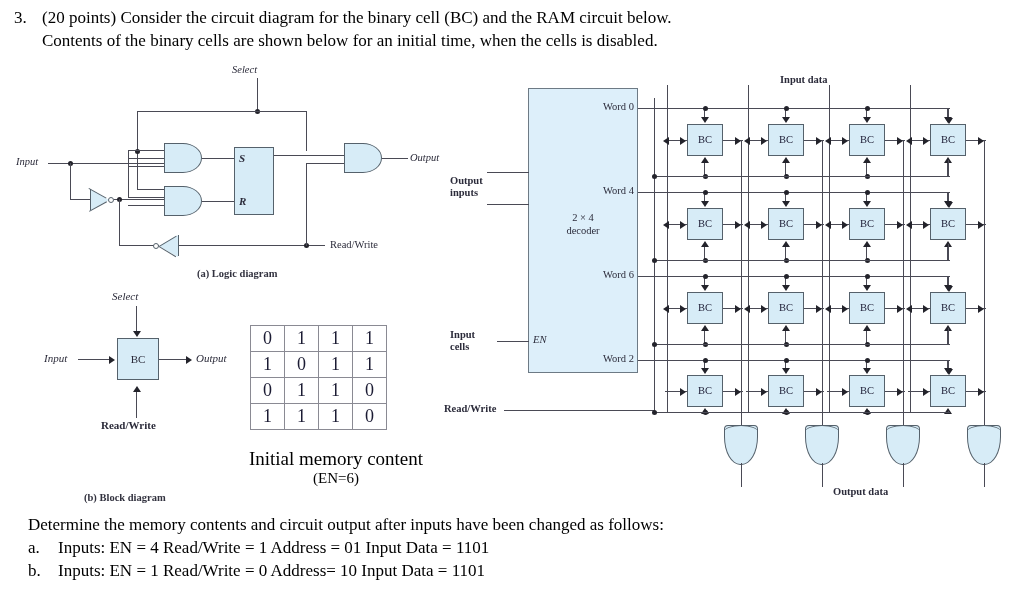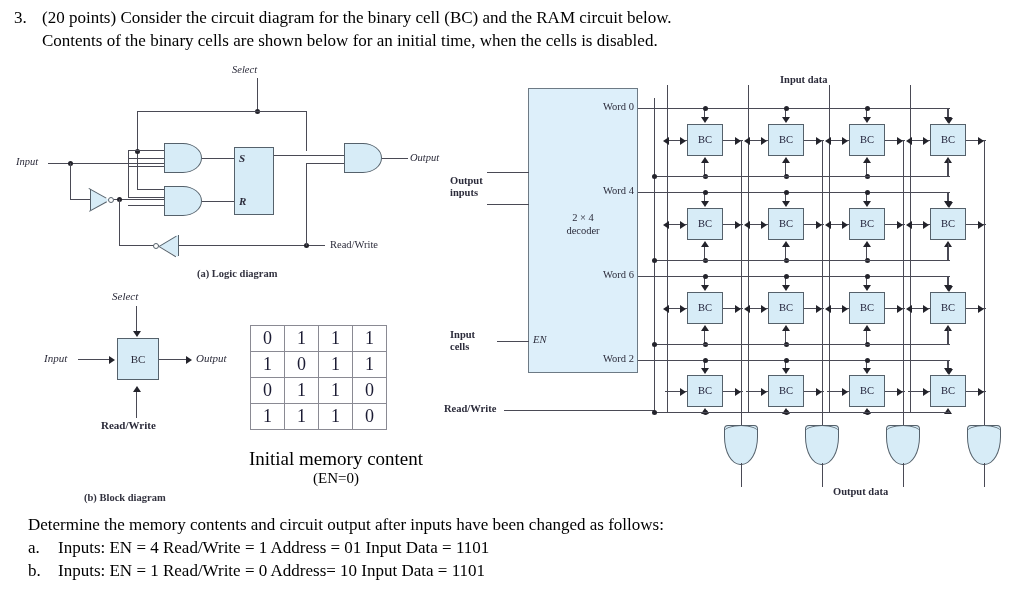--- a/index.html
+++ b/index.html
@@ -195,21 +195,21 @@
       </tr>
       <tr>
         <td>1</td>
         <td>1</td>
         <td>1</td>
         <td>0</td>
       </tr>
     </tbody>
   </table>
 <div id="mem-caption">Initial memory content</div>
-<div id="mem-caption2">(EN=0)</div>
+<div id="mem-caption2">(EN=6)</div>
 
 <div id="ram-figure">
   <div class="fig-label" style="left:770px;top:74px;font-weight:bold;margin-left:10px;">Input data</div>
 
   <div id="decoder"></div>
   <div id="dec-text1">2 × 4</div>
   <div id="dec-text2">decoder</div>
 
   <div class="fig-label" style="left:450px;top:175px;font-weight:bold;">Output</div>
   <div class="fig-label" style="left:450px;top:187px;font-weight:bold;">inputs</div>

